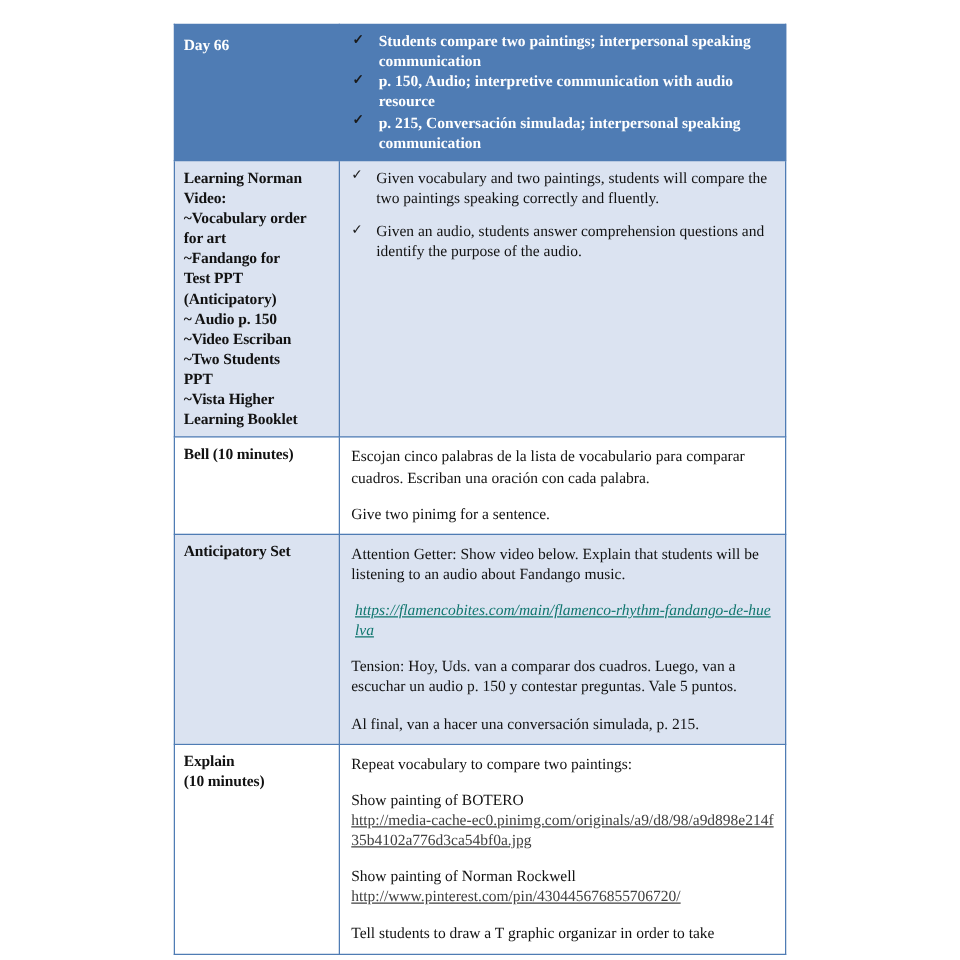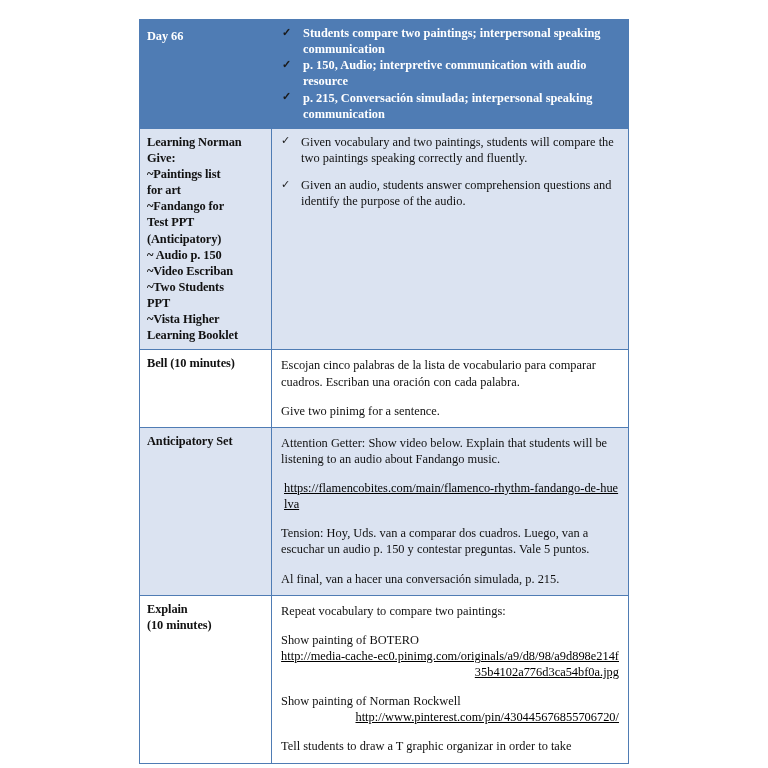--- a/index.html
+++ b/index.html
@@ -90,32 +90,32 @@
   }
   .row-header .check-icon { color: #ffffff; left: 3px; }
   .body-cell .check-icon { color: #1a1a1a; }
 
   
   p.para {
     margin: 2px;
   }
   p.para + p.para { margin-top: 13px; }
   .link-italic {
-    color: #000000;
+    color: #0f766e;
+    font-style: italic;
     text-decoration: underline;
     display: block;
     word-break: break-all;
     padding-left: 3px;
   }
   .link-block {
     display: block;
-    color: #000000;
+    color: #404040;
     text-decoration: underline;
     word-break: break-all;
-    text-align: right;
   }
   .tight { line-height: 1.26; }
 </style>
 </head>
 <body>
 
 <div class="page">
   <table class="lesson-table">
     <colgroup>
       <col class="c-label">
@@ -141,22 +141,22 @@
               <span class="check-icon">✓</span>
               <span>p. 215, Conversación simulada; interpersonal speaking communication</span>
             </li>
           </ul>
         </td>
       </tr>
 
       <tr class="shaded">
         <td class="label-cell tight">
           <span class="lbl-line">Learning Norman</span>
-          <span class="lbl-line">Give:</span>
-          <span class="lbl-line">~Paintings list</span>
+          <span class="lbl-line">Video:</span>
+          <span class="lbl-line">~Vocabulary order</span>
           <span class="lbl-line">for art</span>
           <span class="lbl-line">~Fandango for</span>
           <span class="lbl-line">Test PPT</span>
           <span class="lbl-line">(Anticipatory)</span>
           <span class="lbl-line">~ Audio p. 150</span>
           <span class="lbl-line">~Video Escriban</span>
           <span class="lbl-line">~Two Students</span>
           <span class="lbl-line">PPT</span>
           <span class="lbl-line">~Vista Higher</span>
           <span class="lbl-line">Learning Booklet</span>

